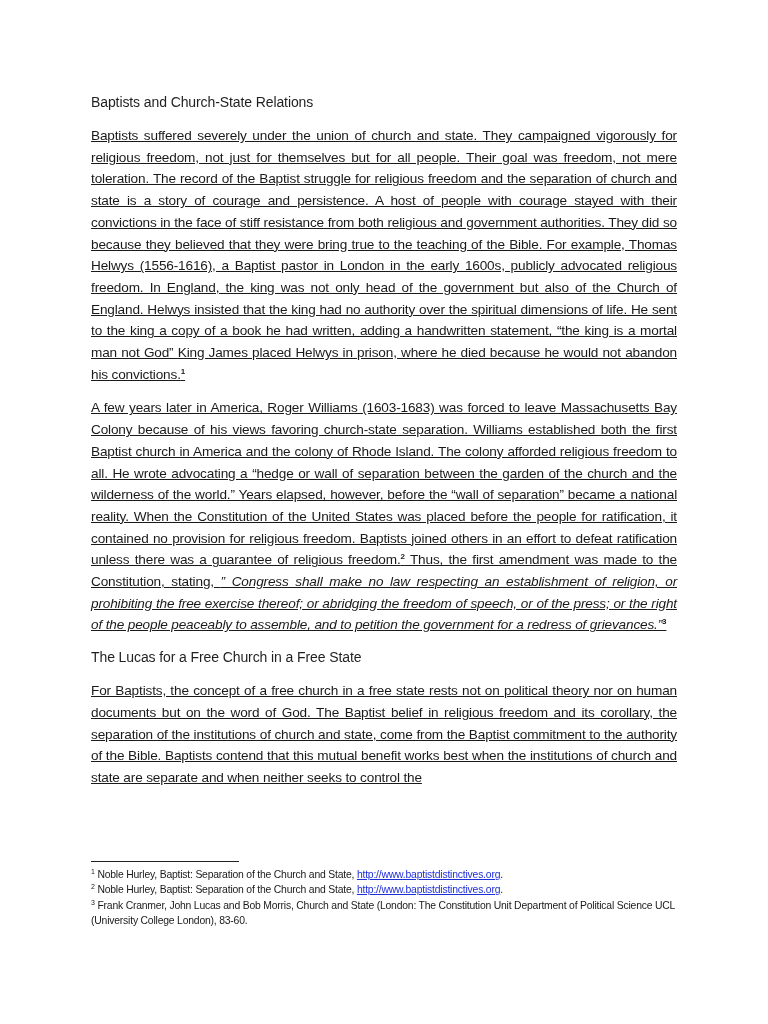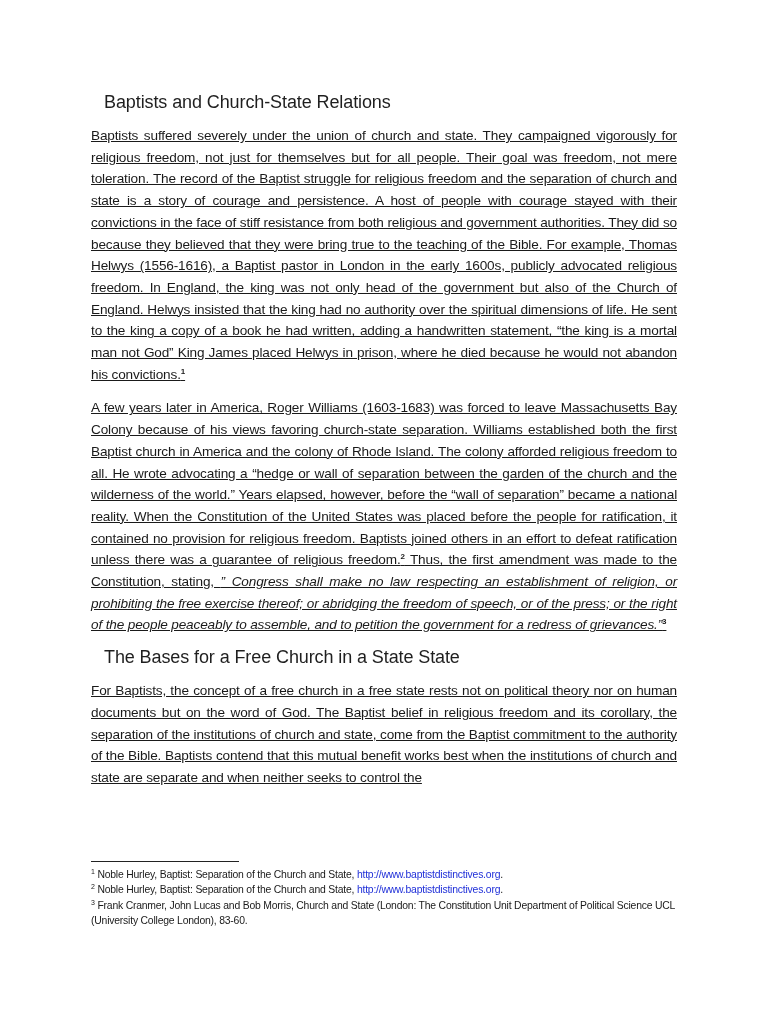--- a/index.html
+++ b/index.html
@@ -15,23 +15,23 @@
       font-family: "Liberation Sans", "DejaVu Sans", sans-serif;
       color: #1a1a1a;
     }
     .page {
       position: absolute;
       left: 91px;
       top: 93px;
       width: 586px;
     }
     .heading {
-      font-size: 18px;
+      font-size: 14px;
       line-height: 19px;
-      margin: 0 0 13px 13px;
+      margin: 0 0 13px 0;
       color: #1f1f1f;
       letter-spacing: -0.1px;
     }
     .para {
       font-size: 13.6px;
       line-height: 21.7px;
       text-align: justify;
       margin: 0 0 12px 0;
       letter-spacing: -0.15px;
       text-decoration: underline;
@@ -66,34 +66,35 @@
       letter-spacing: -0.2px;
       color: #1a1a1a;
     }
     .fn sup {
       font-size: 7px;
       vertical-align: 4px;
       font-weight: normal;
     }
     .fn a {
       color: #1f2fd8;
+      text-decoration: underline;
     }
   </style>
 </head>
 <body>
 
 <div class="page">
 
   <div class="heading">Baptists and Church-State Relations</div>
 
   <p class="para"><span>Baptists suffered severely under the union of church and state. They campaigned vigorously for religious freedom, not just for themselves but for all people. Their goal was freedom, not mere toleration. The record of the Baptist struggle for religious freedom and the separation of church and state is a story of courage and persistence. A host of people with courage stayed with their convictions in the face of stiff resistance from both religious and government authorities. They did so because they believed that they were bring true to the teaching of the Bible. For example, Thomas Helwys (1556-1616), a Baptist pastor in London in the early 1600s, publicly advocated religious freedom. In England, the king was not only head of the government but also of the Church of England. Helwys insisted that the king had no authority over the spiritual dimensions of life. He sent to the king a copy of a book he had written, adding a handwritten statement, “the king is a mortal man not God” King James placed Helwys in prison, where he died because he would not abandon his convictions.</span><sup>1</sup></p>
 
   <p class="para"><span>A few years later in America, Roger Williams (1603-1683) was forced to leave Massachusetts Bay Colony because of his views favoring church-state separation. Williams established both the first Baptist church in America and the colony of Rhode Island. The colony afforded religious freedom to all. He wrote advocating a “hedge or wall of separation between the garden of the church and the wilderness of the world.” Years elapsed, however, before the “wall of separation” became a national reality. When the Constitution of the United States was placed before the people for ratification, it contained no provision for religious freedom. Baptists joined others in an effort to defeat ratification unless there was a guarantee of religious freedom.</span><sup>2</sup><span> Thus, the first amendment was made to the Constitution, stating, </span><span class="quote">” Congress shall make no law respecting an establishment of religion, or prohibiting the free exercise thereof; or abridging the freedom of speech, or of the press; or the right of the people peaceably to assemble, and to petition the government for a redress of grievances.”</span><sup>3</sup></p>
 
-  <div class="heading">The Bases for a Free Church in a State State</div>
+  <div class="heading">The Lucas for a Free Church in a Free State</div>
 
   <p class="para last"><span>For Baptists, the concept of a free church in a free state rests not on political theory nor on human documents but on the word of God. The Baptist belief in religious freedom and its corollary, the separation of the institutions of church and state, come from the Baptist commitment to the authority of the Bible. Baptists contend that this mutual benefit  works best when the institutions of church and state are separate and when neither seeks to control the</span></p>
 
 </div>
 
 <div class="footnotes">
   <div class="fn-rule"></div>
 
   <div class="fn"><sup>1</sup><span> Noble Hurley, Baptist: Separation of the Church and State, </span><a>http://www.baptistdistinctives.org</a><span>.</span></div>
 

